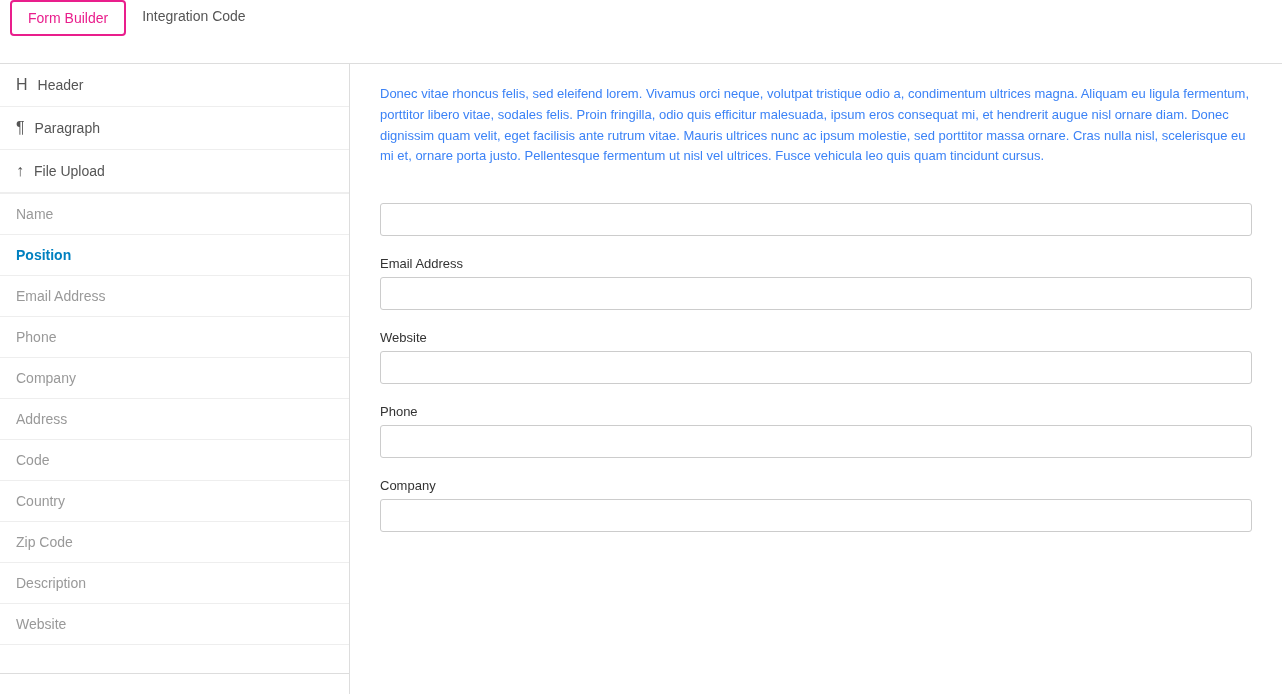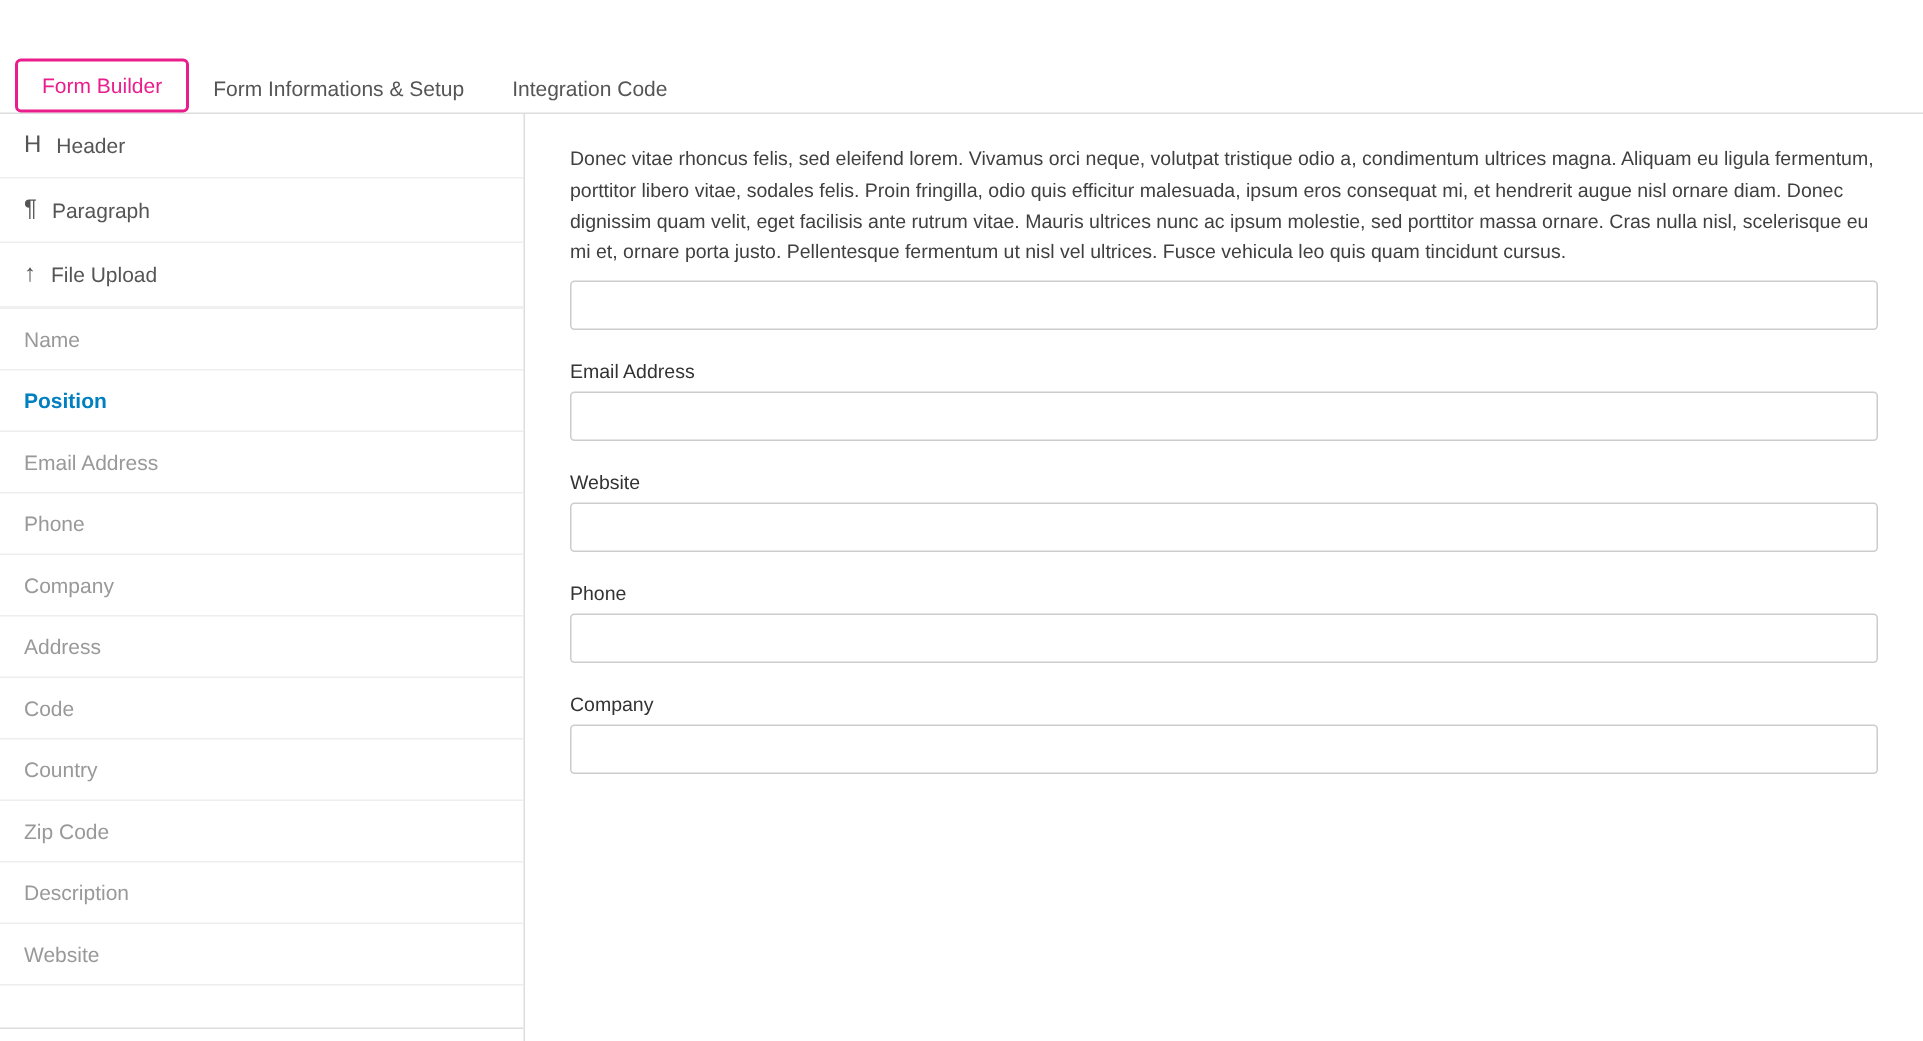--- a/index.html
+++ b/index.html
@@ -1,24 +1,24 @@
 <!DOCTYPE html>
 <html><head>
   <meta charset="utf-8">
   <style>
     * { box-sizing: border-box; margin: 0; padding: 0; }
     body { font-family: Arial, sans-serif; font-size: 14px; color: #333; background: #fff; }
 
     
     .top-nav {
       display: flex;
-      align-items: flex-end;
+      align-items: flex-start;
       border-bottom: 1px solid #ddd;
       padding: 0 10px;
-      height: 76px;
+      height: 64px;
     }
     .tab-item {
       padding: 8px 16px;
       cursor: pointer;
       font-size: 14px;
       color: #555;
       white-space: nowrap;
     }
     .tab-item.active {
       color: #e91e8c;
@@ -79,22 +79,22 @@
 
     
     .content-area {
       flex: 1;
       overflow-y: auto;
       padding: 20px 30px;
     }
     .lorem-text {
       font-size: 13px;
       line-height: 1.6;
-      color: #404040;
-      margin-bottom: 8px;
+      color: #3b82f6;
+      margin-bottom: 36px;
     }
     .form-group {
       margin-bottom: 20px;
     }
     .form-label {
       font-size: 13px;
       color: #333;
       margin-bottom: 6px;
       display: block;
     }
@@ -110,21 +110,20 @@
       font-size: 13px;
       color: #333;
       outline: none;
     }
   </style>
 </head>
 <body>
 
 <div class="top-nav">
   <div class="tab-item active">Form Builder</div>
-  <div class="tab-item">Form Informations &amp; Setup</div>
   <div class="tab-item">Integration Code</div>
 </div>
 
 <div class="main-layout">
 
   <div class="sidebar">
 
     <div class="sidebar-section">
       <div class="sidebar-item">
         <span class="item-icon">H</span>

